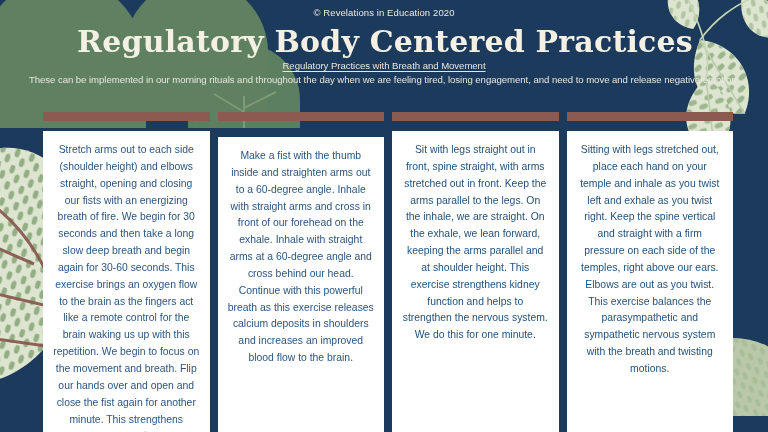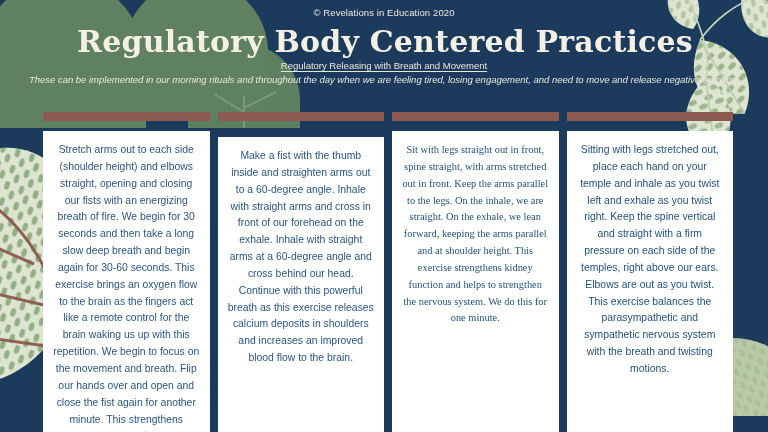--- a/index.html
+++ b/index.html
@@ -71,21 +71,20 @@
     text-decoration: underline;
     text-underline-offset: 1.5px;
     letter-spacing: -.05px;
   }
   .lede {
     margin-top: 2px;
     font-size: 9.6px;
     line-height: 1.35;
     padding: 0 28px;
     letter-spacing: -.05px;
-    font-style: italic;
   }
 
   
   .cards {
     position: absolute;
     left: 43px;
     top: 112px;
     width: 690px;
     height: 320px;
     display: flex;
@@ -113,21 +112,21 @@
     background: #ffffff;
     color: #23527c;
     font-size: 10.4px;
     line-height: 1.62;
     text-align: center;
     padding: 11px 10px 10px 10px;
     overflow: hidden;
   }
   .card-body.c1 { color: #2b5580; }
   .card-body.c2 { color: #2b5580; margin-top: 6px; }
-  .card-body.c3 { color: #23527c; font-family: Liberation Serif, serif; }
+  .card-body.c3 { color: #23527c; }
   .card-body.c4 { color: #23527c; }
 </style>
 </head>
 <body>
 
 <div id="poster">
 
   <svg class="deco" width="768" height="432" viewBox="0 0 768 432" style="left:0;top:0;z-index:1">
     <defs>
       <pattern id="speck" width="15" height="17" patternUnits="userSpaceOnUse" patternTransform="rotate(18)">
@@ -233,21 +232,21 @@
 
     <rect x="0" y="416" width="768" height="16" fill="#1b3a5c"></rect>
     <rect x="0" y="416" width="210" height="16" fill="#1b3a5c"></rect>
   </svg>
 
   <div class="copyright">© Revelations in Education 2020</div>
 
   <h1 class="poster-title">Regulatory Body Centered Practices</h1>
 
   <div class="subtitle-block">
-    <div class="sub-line">Regulatory Releasing with Breath and Movement</div>
+    <div class="sub-line">Regulatory Practices with Breath and Movement</div>
     <div class="lede">These can be implemented in our morning rituals and throughout the day when we are feeling tired, losing engagement, and need to move and release negative emotion.</div>
   </div>
 
   <div class="cards">
 
     <div class="card">
       <div class="card-bar"></div>
       <div class="card-gap"></div>
       <div class="card-body c1">Stretch arms out to each side (shoulder height) and elbows straight, opening and closing our fists with an energizing breath of fire. We begin for 30 seconds and then take a long slow deep breath and begin again for 30-60 seconds. This exercise brings an oxygen flow to the brain as the fingers act like a remote control for the brain waking us up with this repetition. We begin to focus on the movement and breath. Flip our hands over and open and close the fist again for another minute. This strengthens nervous system.</div>
     </div>

